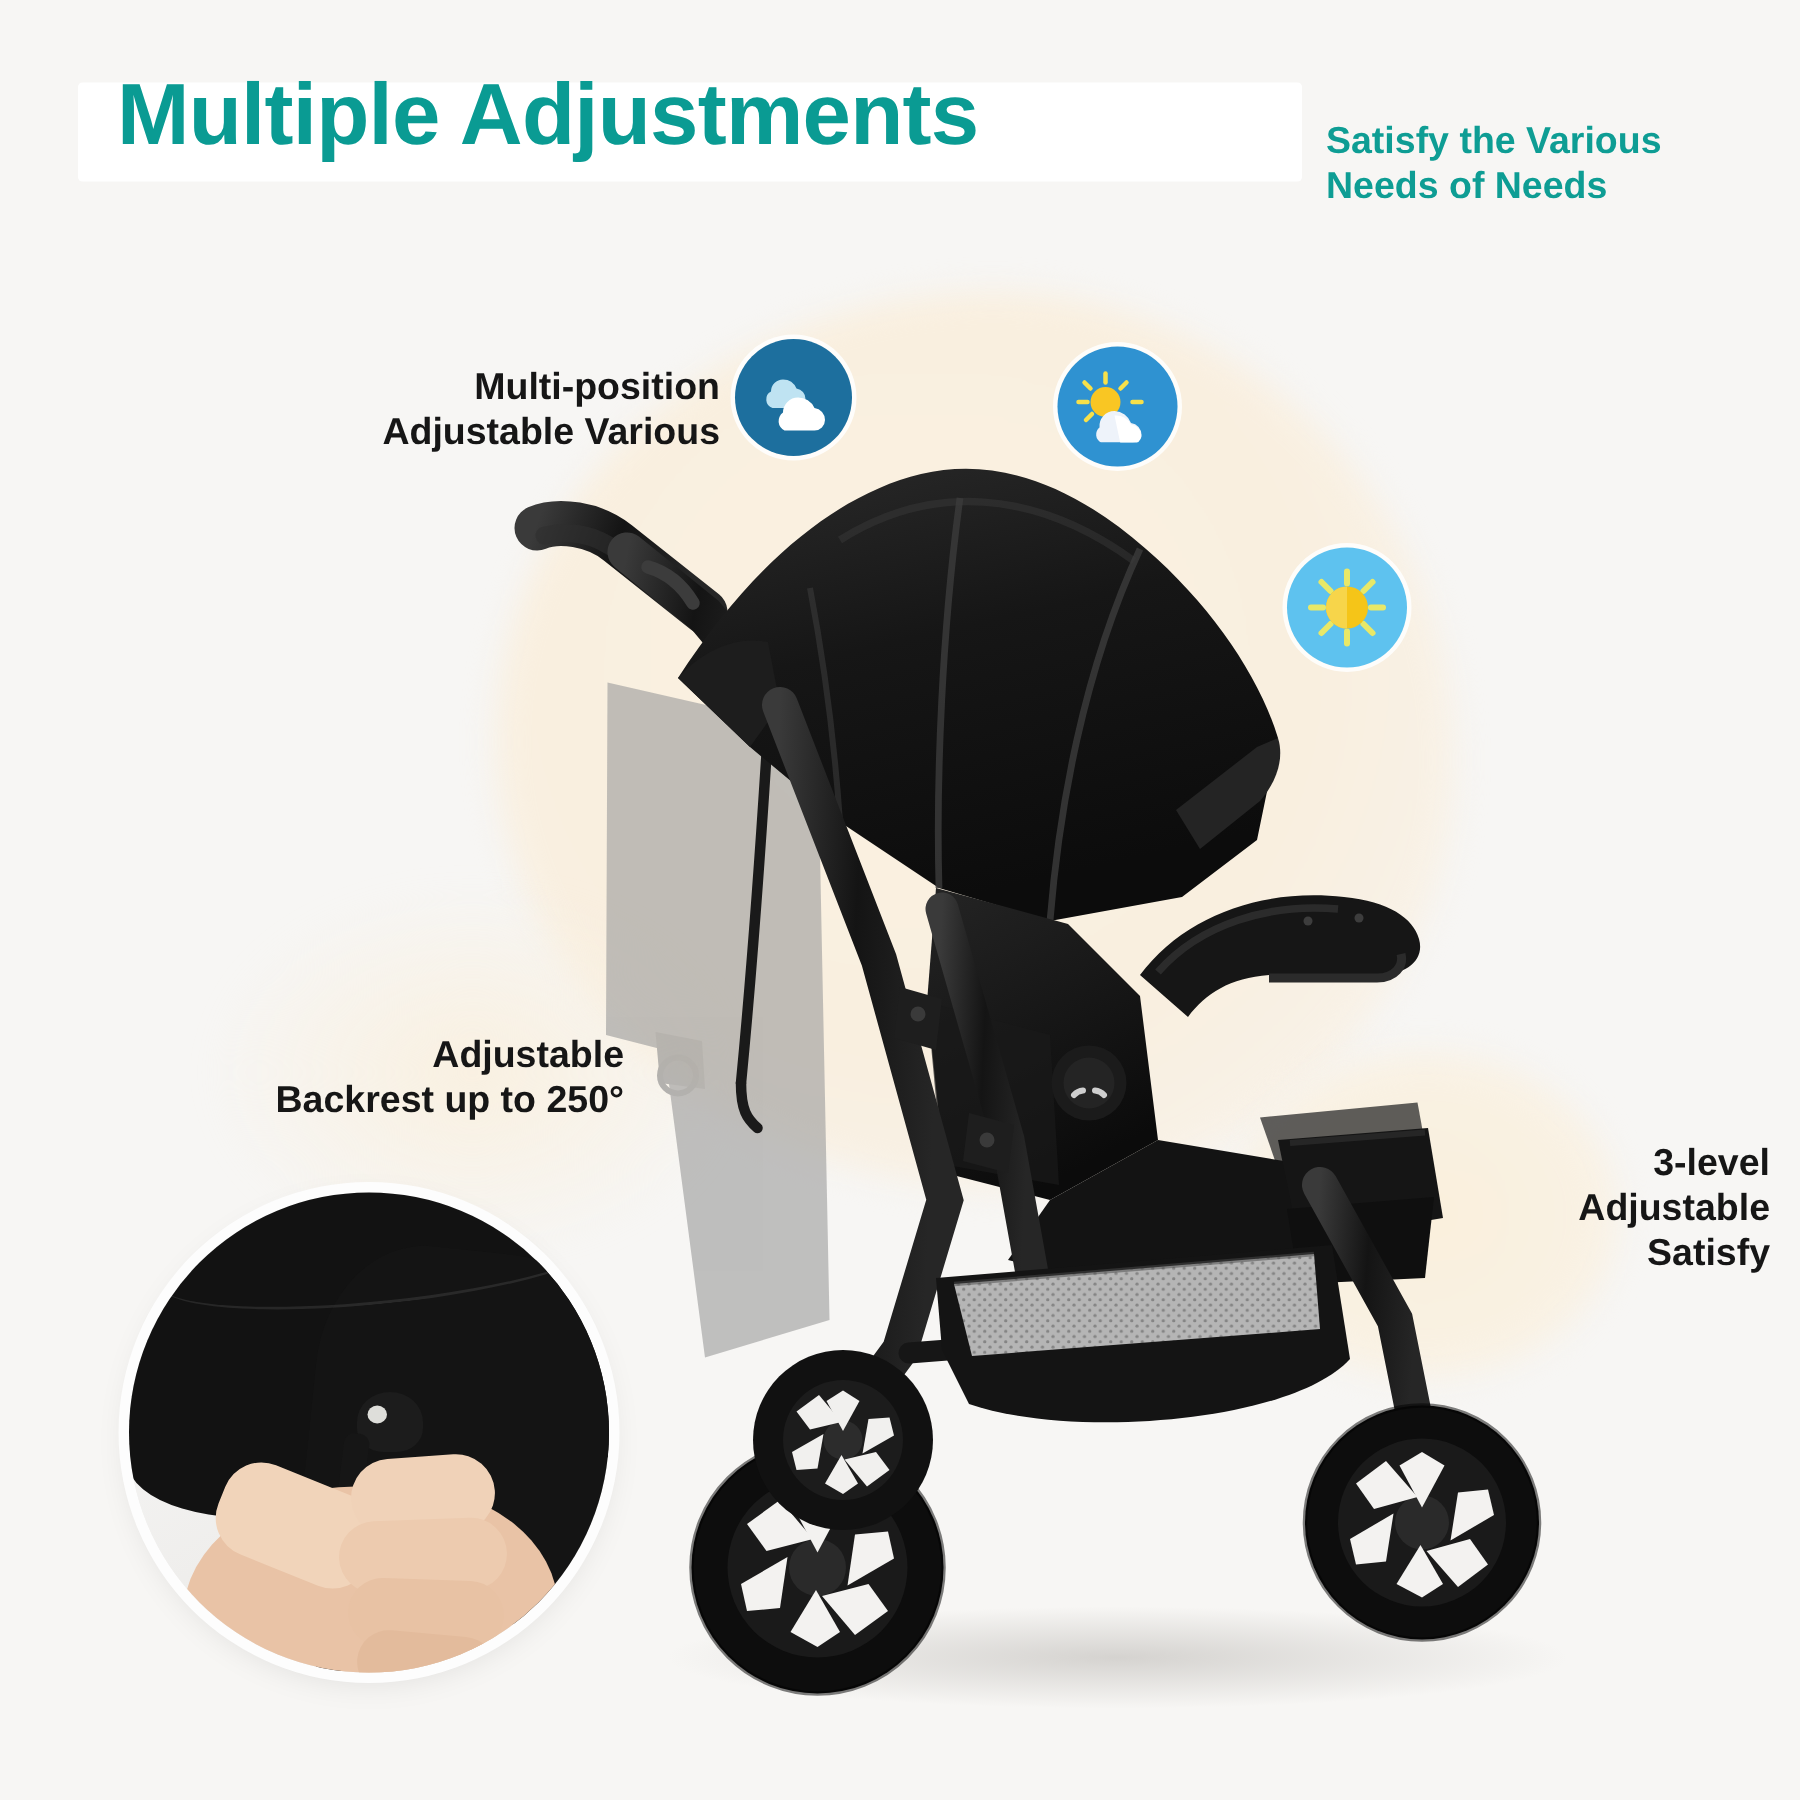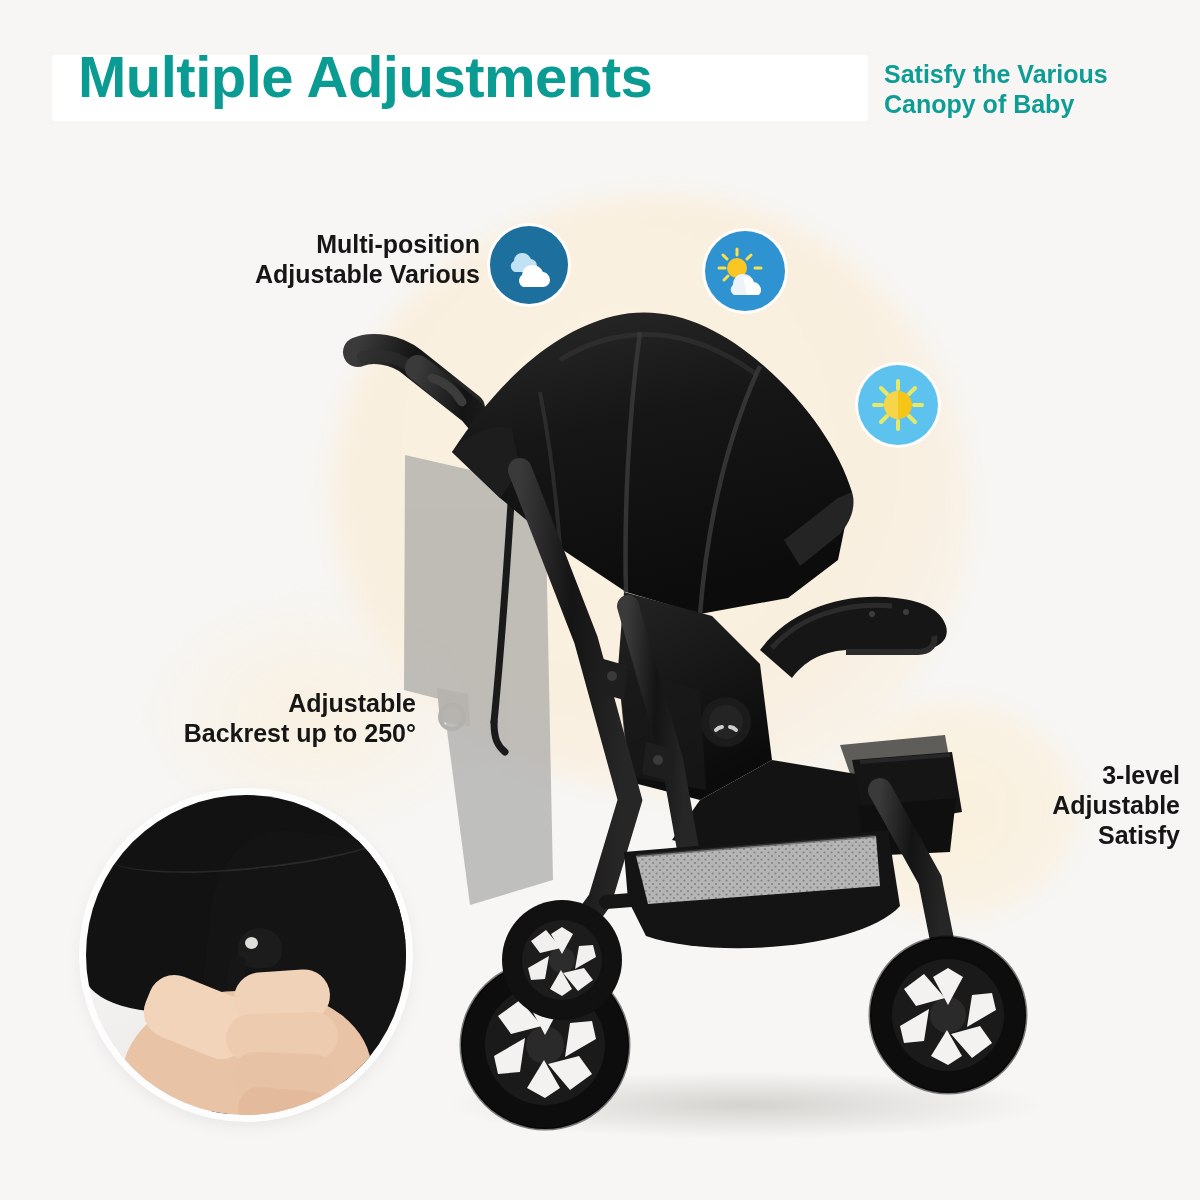--- a/index.html
+++ b/index.html
@@ -35,35 +35,35 @@
   .title-band{
     position:absolute;left:52px;top:55px;width:816px;height:66px;
     background:#ffffff;border-radius:3px;
   }
   .main-title{
     position:absolute;left:78px;top:48px;
     font-size:58px;font-weight:bold;color:#0a9b93;
     letter-spacing:-0.5px;white-space:nowrap;line-height:1;
   }
   .subtitle{
-    position:absolute;left:884px;top:60px;width:300px;
+    position:absolute;left:884px;top:80px;width:300px;
     font-size:25px;font-weight:bold;color:#0e9d94;
     line-height:1.18;
   }
 
   
   .badge{position:absolute;border-radius:50%;display:flex;align-items:center;justify-content:center;}
   .badge svg{display:block;}
   #badge-cloudy{left:490px;top:226px;width:78px;height:78px;background:#1d6f9e;box-shadow:0 0 0 3px rgba(255,255,255,.85);}
   #badge-partly{left:705px;top:231px;width:80px;height:80px;background:#2f92d1;box-shadow:0 0 0 3px rgba(255,255,255,.85);}
   #badge-sunny{left:858px;top:365px;width:80px;height:80px;background:#5ec2ef;box-shadow:0 0 0 3px rgba(255,255,255,.85);}
 
   
   .callout{position:absolute;color:#161616;font-weight:bold;line-height:1.2;}
-  #callout-canopy{left:180px;top:229px;width:300px;text-align:right;font-size:25px;}
+  #callout-canopy{left:180px;top:243px;width:300px;text-align:right;font-size:25px;}
   #callout-backrest{left:96px;top:688px;width:320px;text-align:right;font-size:25px;}
   #callout-footrest{left:980px;top:760px;width:200px;text-align:right;font-size:25px;}
 
   
   .inset-wrap{
     position:absolute;left:86px;top:795px;width:320px;height:320px;border-radius:50%;
     background:#f2f1ef;overflow:hidden;
     box-shadow:0 0 0 7px #fdfdfd, 0 6px 22px rgba(0,0,0,.10);
   }
   .inset-wrap .photo-bg{position:absolute;inset:0;background:linear-gradient(150deg,#fafafa 0%,#efeeec 55%,#e6e5e3 100%);}
@@ -273,21 +273,21 @@
         <path d="M904 989 l20 -15 21 24 -29 8 Z"></path>
       </g>
       <circle cx="948" cy="1015" r="78" fill="none" stroke="#000" stroke-width="3" opacity="0.5"></circle>
     </g>
   </svg>
 
   <div class="title-band"></div>
   <div class="main-title">Multiple Adjustments</div>
   <div class="subtitle">
     <div>Satisfy the Various</div>
-    <div>Canopy of Baby</div>
+    <div>Needs of Needs</div>
   </div>
 
   <div class="badge" id="badge-cloudy">
     <span>
       <svg width="54" height="46" viewBox="0 0 54 46">
         <path d="M12 19 a8 8 0 0 1 8 -8 a10 10 0 0 1 9 6 a7 7 0 0 1 6 7 a6 6 0 0 1 -6 6 H13 a6 6 0 0 1 -1 -11 Z" fill="#bfe3f2"></path>
         <path d="M20 33 a10 10 0 0 1 10 -10 a12 12 0 0 1 11 7 a8 8 0 0 1 7 8 a7 7 0 0 1 -7 7 H21 a7 7 0 0 1 -1 -12 Z" fill="#ffffff"></path>
       </svg>
     </span>
   </div>

